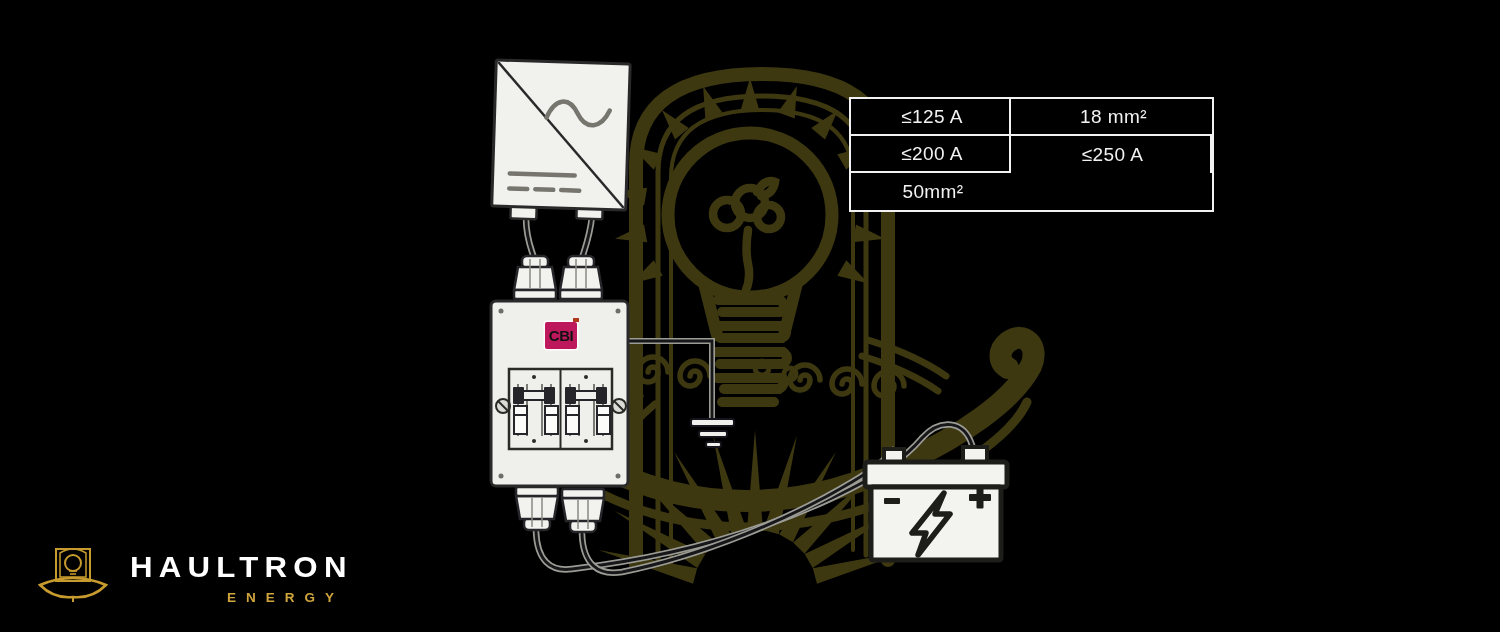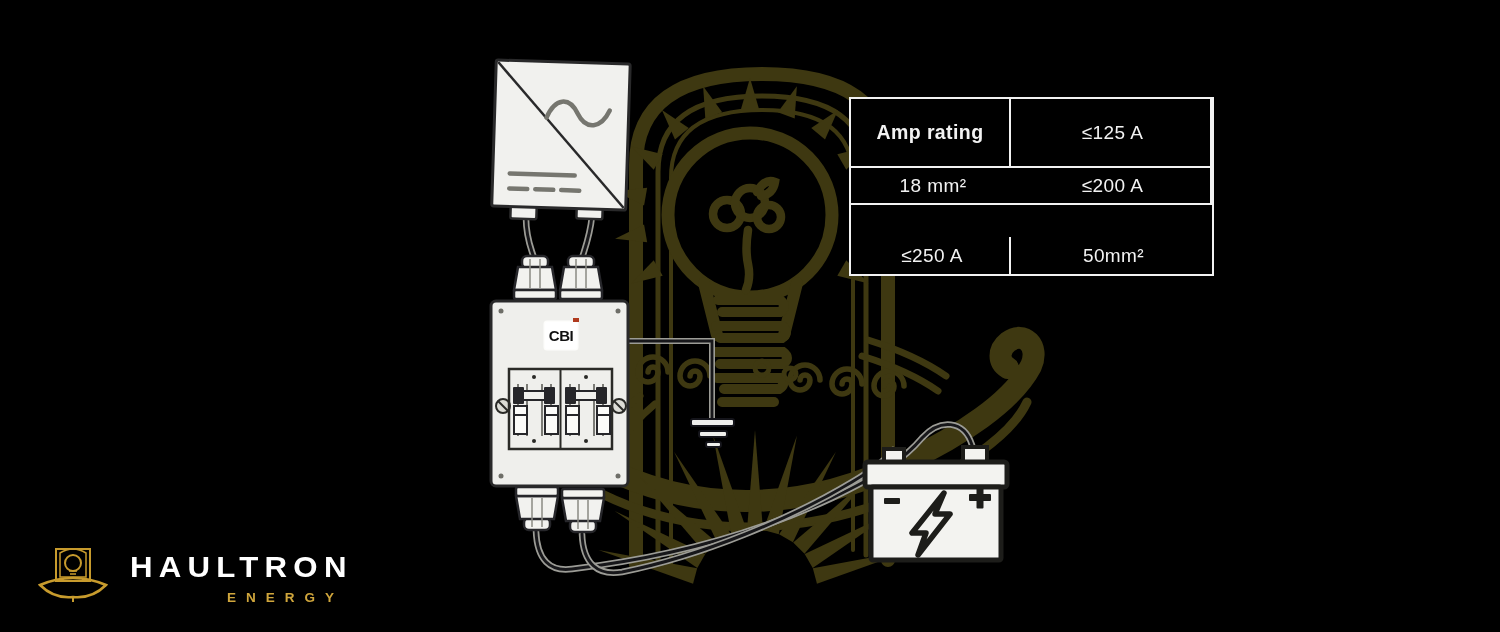--- a/index.html
+++ b/index.html
@@ -15,28 +15,28 @@
     position:absolute; left:849px; top:97px; width:365px;
     border:2px solid #f2f2f2; background:#000; color:#f2f2f2;
     display:grid; grid-template-columns:160px 1fr;
   }
   .spec-table .cell{
     border-right:2px solid #f2f2f2; border-bottom:2px solid #f2f2f2;
     display:flex; align-items:center; justify-content:center; text-align:center;
     padding:6px 10px; font-size:19px; letter-spacing:.4px;
   }
   .spec-table .cell.last-col{ border-right:none; }
-  .spec-table .cell.last-row{ border-bottom:none;margin-top:32px; }
+  .spec-table .cell.last-row{ border-bottom:none; }
   .spec-table .head{ font-weight:bold; min-height:69px; font-size:19.5px; line-height:1.25;}
   .spec-table .body-cell{ min-height:37px; font-weight:normal;padding-left:14px; }
 
   
   .cbi{
     position:absolute; left:545px; top:322px; width:32px; height:27px;
-    background:#ffffff; color:#111; font-weight:bold; font-size:15px;
+    background:#be185d; color:#111; font-weight:bold; font-size:15px;
     display:flex; align-items:center; justify-content:center;
     letter-spacing:-.5px; border-radius:2px; box-shadow:0 0 0 1.5px #fdfdfb;
   }
   .cbi .tick{
     position:absolute; right:-2px; top:-4px; width:6px; height:4px; background:#b03a1e;
   }
 
   
   .footer-logo{ position:absolute; left:36px; top:543px; display:flex; align-items:center; }
   .footer-text{ margin-left:20px; text-align:right; }
@@ -256,21 +256,20 @@
       </g>
     </g>
   </svg>
 
   <div class="cbi">
     <span>CBI</span>
     <span class="tick"></span>
   </div>
 
   <div class="spec-table">
-    <div class="cell head">Amp rating</div>
 
     <div class="cell body-cell">≤125 A</div>
     <div class="cell body-cell last-col">18 mm²</div>
 
     <div class="cell body-cell">≤200 A</div>
 
     <div class="cell body-cell last-row">≤250 A</div>
     <div class="cell body-cell last-col last-row">50mm²</div>
   </div>
 

